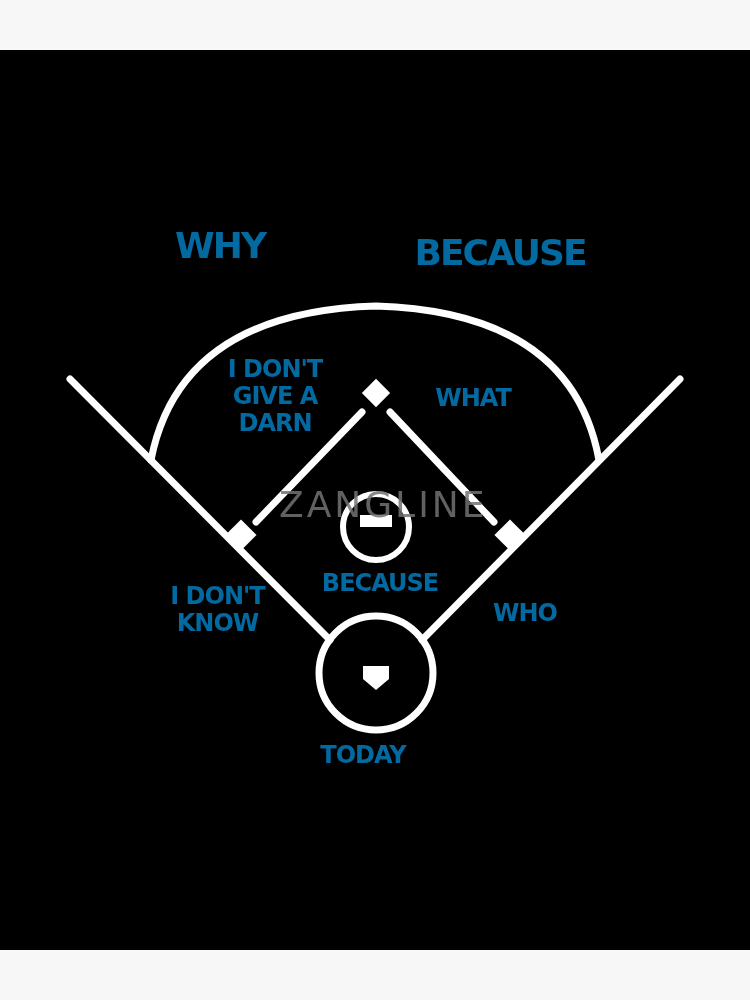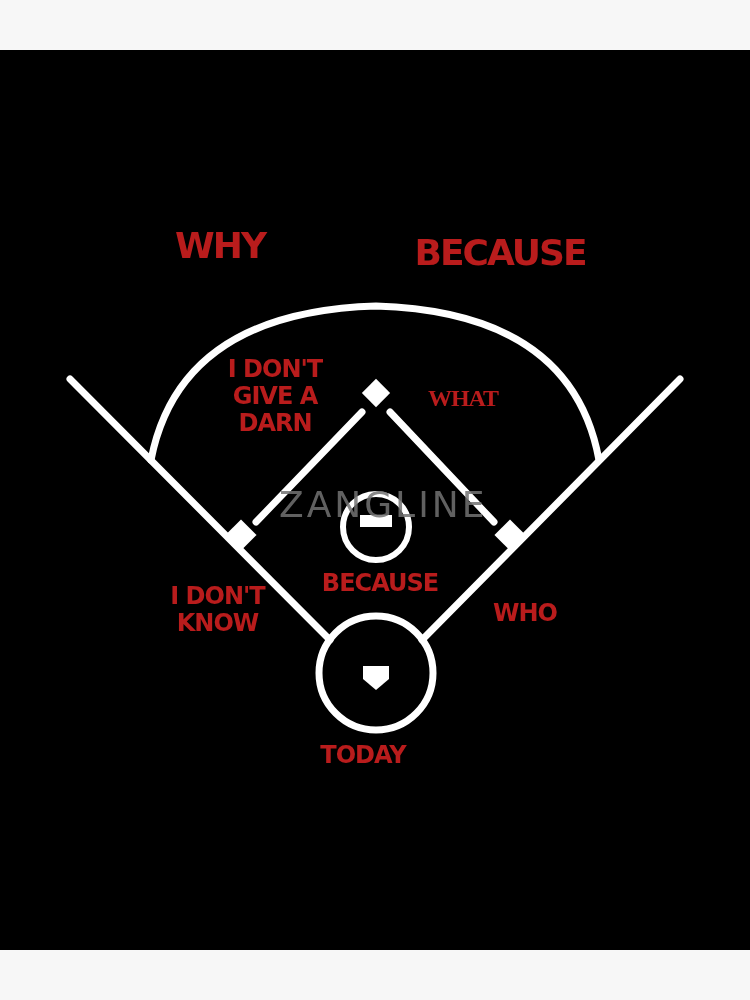--- a/index.html
+++ b/index.html
@@ -1,19 +1,19 @@
 <!DOCTYPE html>
 <html><head>
   <meta charset="utf-8">
   <style>
     html, body { margin: 0; padding: 0; }
     body { width: 750px; height: 1000px; background: #f7f7f7; position: relative; overflow: hidden; font-family: "DejaVu Sans", sans-serif; }
     .panel { position: absolute; left: 0; top: 50px; width: 750px; height: 900px; background: #000000; }
     svg.field { position: absolute; left: 0; top: 0; width: 750px; height: 1000px; }
-    .lbl { position: absolute; color: #b91c1c; font-family: "DejaVu Sans", sans-serif; font-weight: bold; text-align: center; line-height: 1.12; letter-spacing: -1px; white-space: pre-line; }
+    .lbl { position: absolute; color: #0369a1; font-family: "DejaVu Sans", sans-serif; font-weight: bold; text-align: center; line-height: 1.12; letter-spacing: -1px; white-space: pre-line; }
     .big { font-size: 36px; letter-spacing: -2px; }
     .mid { font-size: 24px; }
     .watermark { position: absolute; color: #737373; opacity: 0.85; font-family: "DejaVu Sans", sans-serif; font-size: 36px; letter-spacing: 3px; font-weight: normal; }
   </style>
 </head>
 <body>
 
 <div class="panel"></div>
 
 <svg class="field" viewBox="0 0 750 1000" xmlns="http://www.w3.org/2000/svg">
@@ -42,20 +42,20 @@
     <polygon points="363,666 389,666 389,679 376,690 363,679"></polygon>
   </g>
 </svg>
 
 <div class="lbl big" style="left:160px; top:226px; width:120px;">WHY</div>
 <div class="lbl big" style="left:405px; top:226px; width:190px;margin-top:7px;">BECAUSE</div>
 
 <div class="lbl mid" style="left:215px; top:356px; width:120px;">I DON'T
 GIVE A
 DARN</div>
-<div class="lbl mid" style="left:413px; top:385px; width:100px;font-family:Liberation Serif, serif;">WHAT</div>
+<div class="lbl mid" style="left:423px; top:385px; width:100px;">WHAT</div>
 <div class="lbl mid" style="left:300px; top:570px; width:160px;">BECAUSE</div>
 <div class="lbl mid" style="left:160px; top:583px; width:115px;">I DON'T
 KNOW</div>
 <div class="lbl mid" style="left:480px; top:600px; width:90px;">WHO</div>
 <div class="lbl mid" style="left:303px; top:742px; width:120px;">TODAY</div>
 
 <div class="watermark" style="left:279px; top:484px;">ZANGLINE</div>
 
 </body></html>

